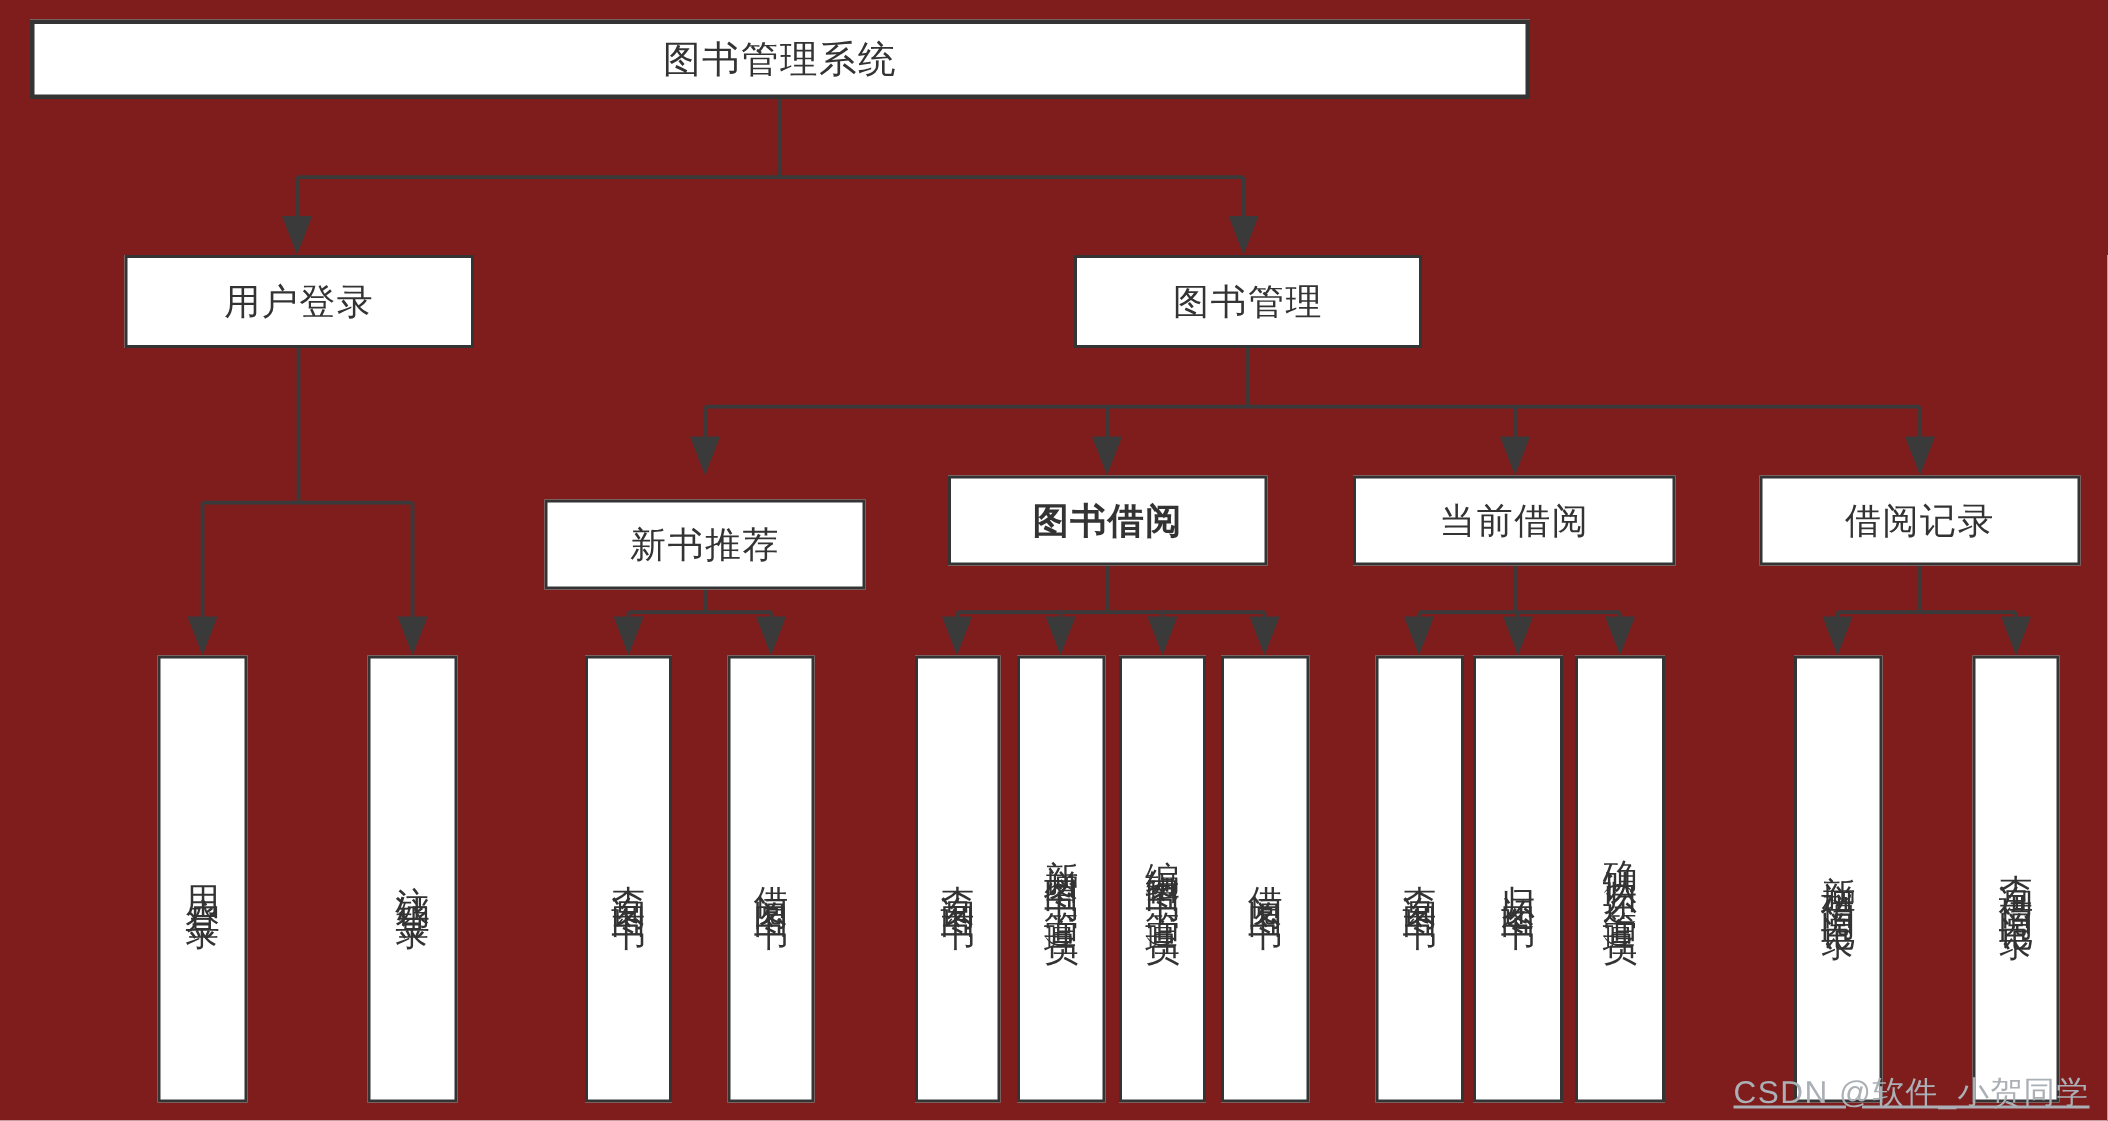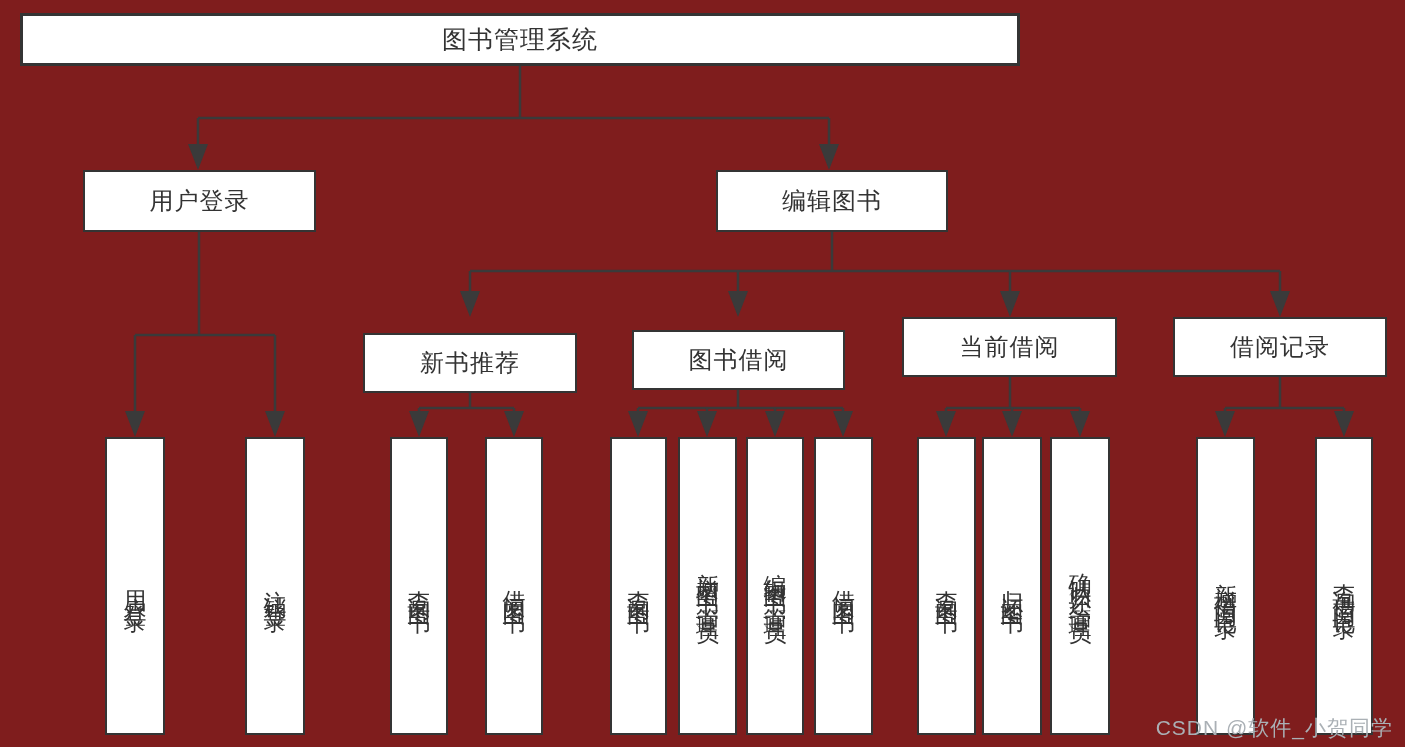--- a/index.html
+++ b/index.html
@@ -59,20 +59,21 @@
   }
   #watermark {
     position: absolute;
     right: 12px;
     top: 714px;
     font-size: 21px;
     color: #aab0b5;
     z-index: 3;
     letter-spacing: 1px;
     white-space: nowrap;
+    text-decoration: underline;
   }
 </style>
 </head>
 <body>
 
 <div id="stage">
 
   <svg id="wires" width="1405" height="747" viewBox="0 0 1405 747" stroke="#3a3a3a" stroke-width="2.5" fill="#3a3a3a">
     <g>
       <line x1="520" y1="66" x2="520" y2="118"></line>
@@ -138,24 +139,24 @@
       <line x1="1225" y1="408" x2="1225" y2="417"></line>
       <polygon points="1215,411 1235,411 1225,437" stroke="none"></polygon>
       <line x1="1344" y1="408" x2="1344" y2="417"></line>
       <polygon points="1334,411 1354,411 1344,437" stroke="none"></polygon>
     </g>
   </svg>
 
   <div class="box h root" style="left:20px; top:13px; width:1000px; height:53px;">图书管理系统</div>
 
   <div class="box h" style="left:83px; top:170px; width:233px; height:62px;">用户登录</div>
-  <div class="box h" style="left:716px; top:170px; width:232px; height:62px;">编辑图书</div>
+  <div class="box h" style="left:716px; top:170px; width:232px; height:62px;">图书管理</div>
 
   <div class="box h" style="left:363px; top:317px; width:214px; height:60px;margin-top:16px;">新书推荐</div>
-  <div class="box h" style="left:632px; top:330px; width:213px; height:60px;">图书借阅</div>
+  <div class="box h" style="left:632px; top:317px; width:213px; height:60px;font-weight:bold;">图书借阅</div>
   <div class="box h" style="left:902px; top:317px; width:215px; height:60px;text-align:right;">当前借阅</div>
   <div class="box h" style="left:1173px; top:317px; width:214px; height:60px;">借阅记录</div>
 
   <div class="box leaf" style="left:105px; top:437px; width:60px; height:298px;">
     <span class="vtext">用户登录</span>
   </div>
   <div class="box leaf" style="left:245px; top:437px; width:60px; height:298px;">
     <span class="vtext">注销登录</span>
   </div>
 

